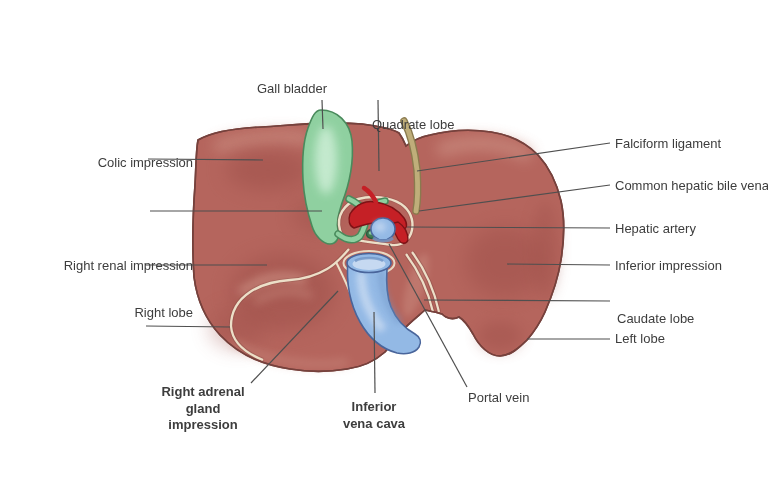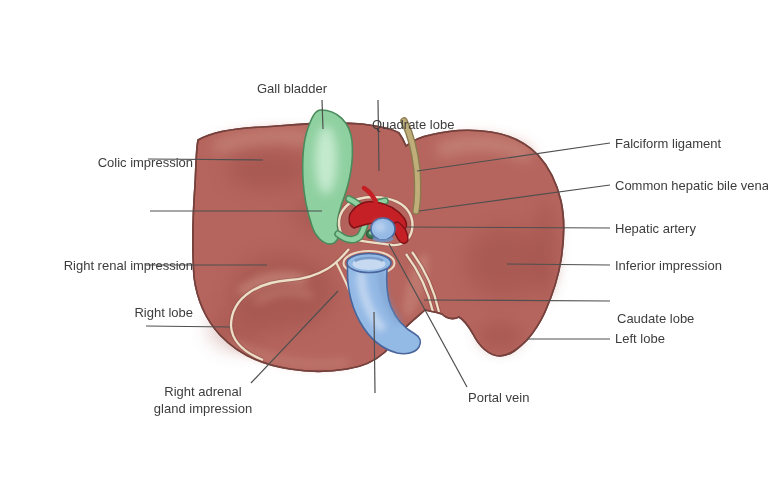--- a/index.html
+++ b/index.html
@@ -8,21 +8,21 @@
     background: var(--background, #ffffff);
     font-family: "Liberation Sans", sans-serif;
     padding-left: 48px;
   }
   #art { position:absolute; left:0; top:0; }
   .lbl {
     position:absolute; font-size:13px; line-height:15px;
     color: var(--label-text, #3d3d3d); white-space:nowrap;
   }
   .lbl.r { text-align:right; }
-  .lbl.wrap { white-space:normal; text-align:center; line-height:16.5px; }
+  .lbl.wrap { white-space:normal; text-align:center; line-height:16.5px;font-weight:bold; }
   .b3 { filter: blur(3px); }
   .b5 { filter: blur(5px); }
   .b7 { filter: blur(7px); }
   .b10{ filter: blur(10px); }
 </style>
 </head>
 <body>
 
 <div id="stage">
 
@@ -171,20 +171,21 @@
 </svg>
 
 <div class="lbl" style="left:257px; top:81px;">Gall bladder</div>
 <div class="lbl" style="left:372px; top:81px;margin-top:36px;">Quadrate lobe</div>
 
 <div class="lbl r" style="right:623px; top:155px;">Colic impression</div>
 <div class="lbl r" style="right:623px; top:258px;">Right renal impression</div>
 <div class="lbl r" style="right:623px; top:305px;">Right lobe</div>
 
 <div class="lbl wrap" style="left:151px; top:384px; width:104px;">Right adrenal gland impression</div>
+<div class="lbl wrap" style="left:340px; top:399px; width:68px;">Inferior vena cava</div>
 <div class="lbl" style="left:468px; top:390px;">Portal vein</div>
 
 <div class="lbl" style="left:615px; top:136px;">Falciform ligament</div>
 <div class="lbl" style="left:615px; top:178px;">Common hepatic bile vena</div>
 <div class="lbl" style="left:615px; top:221px;">Hepatic artery</div>
 <div class="lbl" style="left:615px; top:258px;">Inferior impression</div>
 <div class="lbl" style="left:617px; top:294px;margin-top:17px;">Caudate lobe</div>
 <div class="lbl" style="left:615px; top:331px;">Left lobe</div>
 
 </div>

